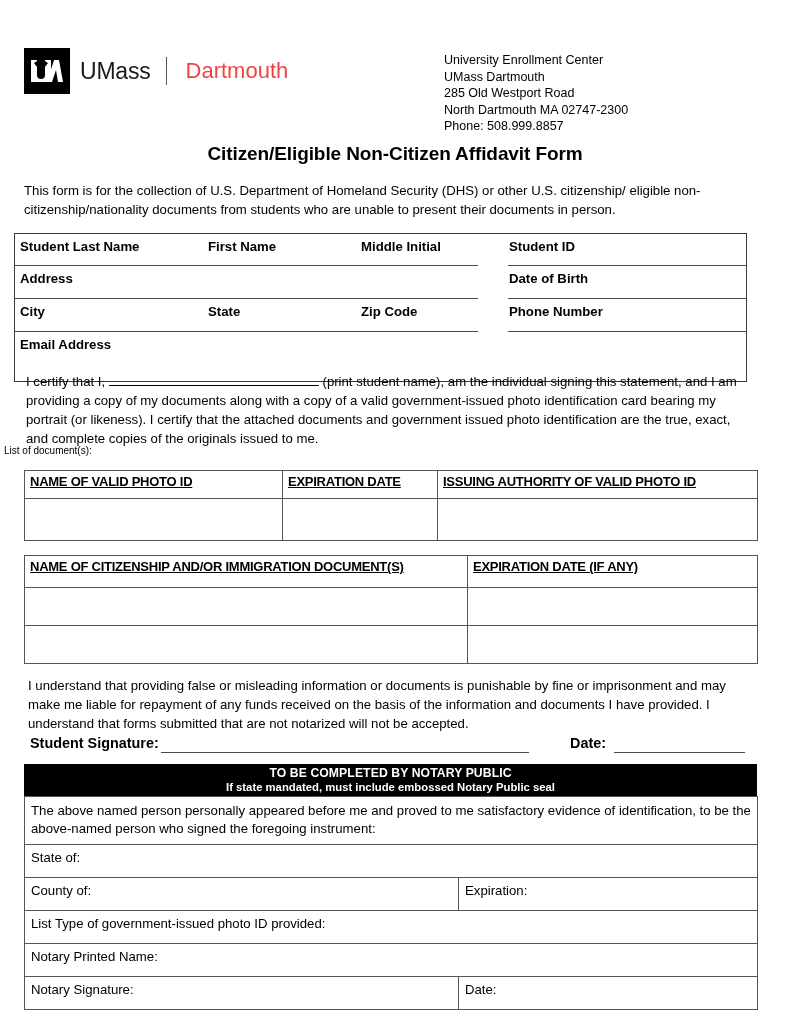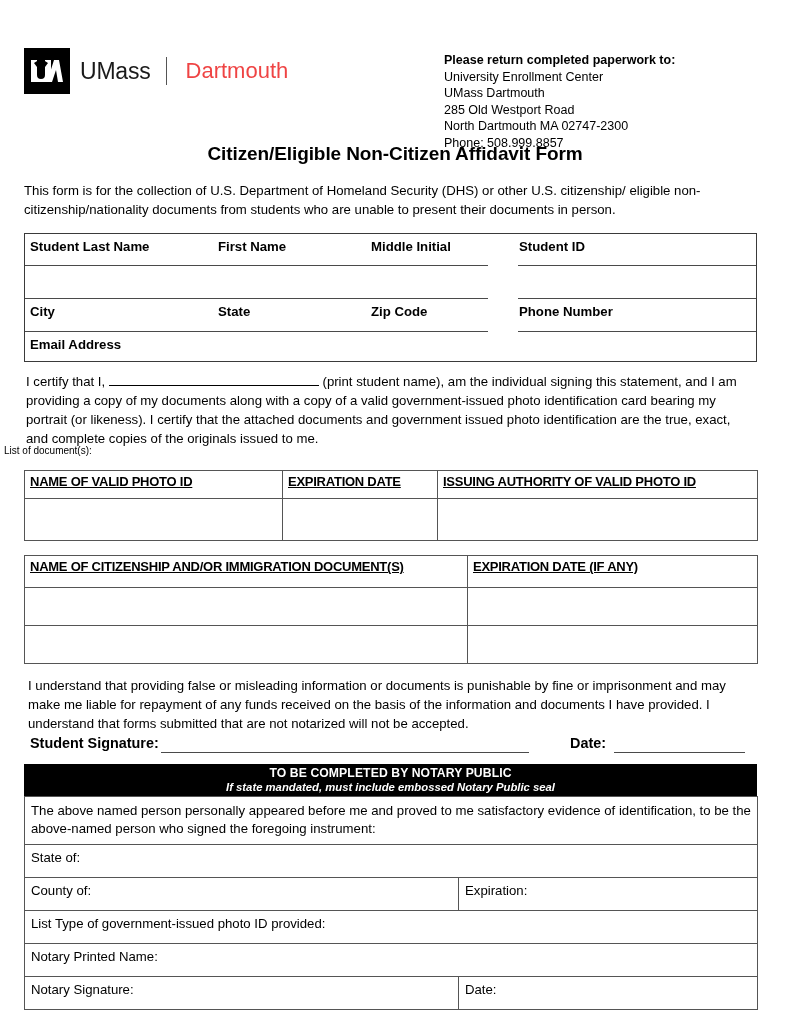--- a/index.html
+++ b/index.html
@@ -54,22 +54,22 @@
     font-size: 19px; font-weight: bold;
     letter-spacing: -0.1px;
   }
   .intro {
     position: absolute; left: 24px; top: 182px; width: 733px;
     font-size: 13.2px; line-height: 1.42;
   }
 
   
   .info-box {
-    position: absolute; left: 24px; top: 233px;
-    width: 733px; height: 129px;
+    position: absolute; left: 14px; top: 233px;
+    width: 733px; height: 149px;
     border: 1.4px solid #3a3a3a;
   }
   .info-row {
     position: absolute; left: 0; width: 100%; height: 33px;
   }
   .info-label {
     position: absolute; top: 5px;
     font-size: 13.2px; font-weight: bold; white-space: nowrap;
   }
   .rule {
@@ -133,21 +133,21 @@
   
   .notary-bar {
     position: absolute; left: 24px; top: 764px;
     width: 733px; height: 32px;
     background: #000; color: #fff;
     display: flex; flex-direction: column;
     align-items: center; justify-content: center;
     line-height: 1.12;
   }
   .notary-bar .l1 { font-size: 12.2px; font-weight: bold; letter-spacing: 0.1px; }
-  .notary-bar .l2 { font-size: 11.3px; font-style: italic; font-weight: bold; }
+  .notary-bar .l2 { font-size: 11.3px; font-weight: bold; }
 
   #notary-table {
     position: absolute; left: 24px; top: 796px; width: 733px;
     border-collapse: collapse; table-layout: fixed;
   }
   #notary-table td {
     border: 1.3px solid #555; vertical-align: top;
     padding: 5px 4px 5px 6px;
     font-size: 13.2px;
   }
@@ -169,21 +169,20 @@
           <path d="M23 34 L30 12 L35 12 L39 34 L34 34 L32 22 L28 34 Z" fill="#fff"></path>
           <path d="M10 15 Q17 9 24 15 L21 19 Q17 15 13 19 Z" fill="#000"></path>
         </svg>
       </div>
       <div class="logo-umass">UMass</div>
       <div class="logo-div"></div>
       <div class="logo-dart">Dartmouth</div>
     </div>
 
     <div class="return-block">
-      <div class="ttl">Please return completed paperwork to:</div>
       <div>University Enrollment Center</div>
       <div>UMass Dartmouth</div>
       <div>285 Old Westport Road</div>
       <div>North Dartmouth MA 02747-2300</div>
       <div>Phone: 508.999.8857</div>
     </div>
   </div>
 
   <div class="doc-title">Citizen/Eligible Non-Citizen Affidavit Form</div>
   <div class="intro">This form is for the collection of U.S. Department of Homeland Security (DHS) or other U.S. citizenship/ eligible non-citizenship/nationality documents from students who are unable to present their documents in person.</div>
@@ -192,20 +191,24 @@
 
     <div class="info-row" style="top:0;">
       <div class="info-label" style="left:5px;">Student Last Name</div>
       <div class="info-label" style="left:193px;">First Name</div>
       <div class="info-label" style="left:346px;">Middle Initial</div>
       <div class="info-label" style="left:494px;">Student ID</div>
     </div>
     <div class="rule" style="left:0px;   top:31px; width:463px;"></div>
     <div class="rule" style="left:493px; top:31px; width:238px;"></div>
 
+    <div class="info-row" style="top:32px;">
+      <div class="info-label" style="left:5px;">Address</div>
+      <div class="info-label" style="left:494px;">Date of Birth</div>
+    </div>
     <div class="rule" style="left:0px;   top:64px; width:463px;"></div>
     <div class="rule" style="left:493px; top:64px; width:238px;"></div>
 
     <div class="info-row" style="top:65px;">
       <div class="info-label" style="left:5px;">City</div>
       <div class="info-label" style="left:193px;">State</div>
       <div class="info-label" style="left:346px;">Zip Code</div>
       <div class="info-label" style="left:494px;">Phone Number</div>
     </div>
     <div class="rule" style="left:0px;   top:97px; width:463px;"></div>

